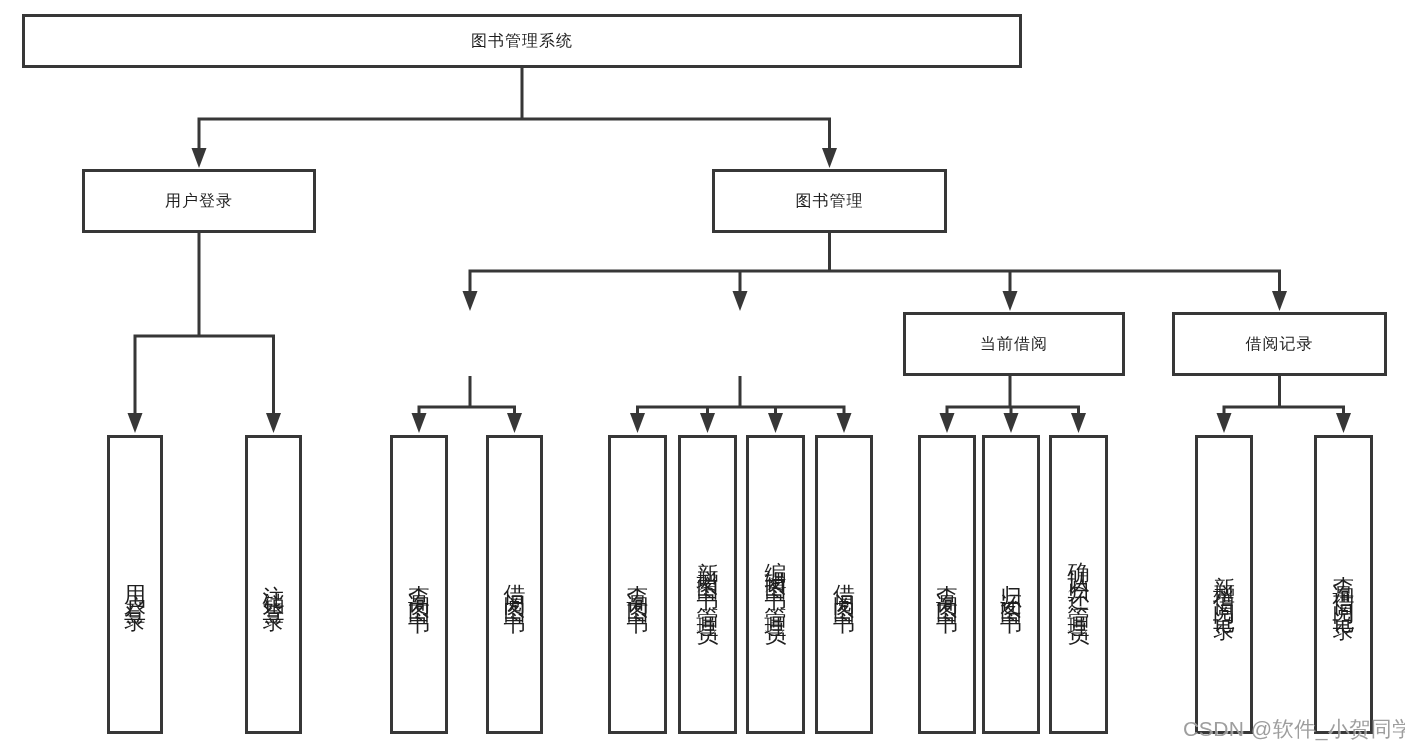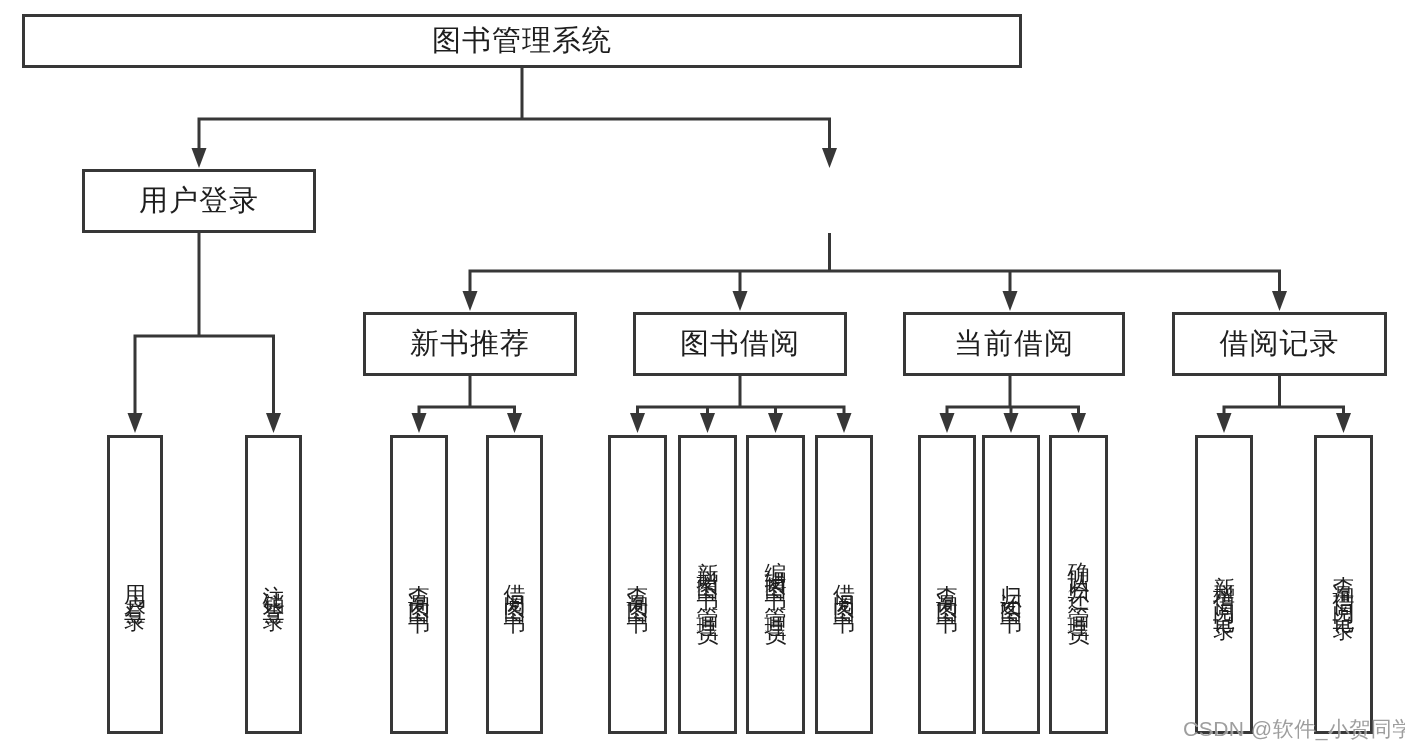--- a/index.html
+++ b/index.html
@@ -20,21 +20,21 @@
     position: absolute;
     box-sizing: border-box;
     border: 3px solid #373737;
     background: #ffffff;
     display: flex;
     align-items: center;
     justify-content: center;
     color: #1e1e1e;
   }
   .node.h .lbl {
-    font-size: 29px;
+    font-size: 16px;
     letter-spacing: 1px;
     white-space: nowrap;
     color: #1e1e1e;
   }
   .node.v .lbl {
     writing-mode: vertical-rl;
     text-orientation: mixed;
     font-size: 22px;
     letter-spacing: 9px;
     line-height: 1;
@@ -97,27 +97,24 @@
     </g>
   </svg>
 
   <div class="node h" style="left:22px; top:14px; width:1000px; height:54px;">
     <span class="lbl">图书管理系统</span>
   </div>
 
   <div class="node h" style="left:82px; top:169px; width:234px; height:64px;">
     <span class="lbl">用户登录</span>
   </div>
+  <div class="node h" style="left:712px; top:169px; width:235px; height:64px;">
+    <span class="lbl">图书管理</span>
+  </div>
 
-  <div class="node h" style="left:363px; top:312px; width:214px; height:64px;">
-    <span class="lbl">新书推荐</span>
-  </div>
-  <div class="node h" style="left:633px; top:312px; width:214px; height:64px;">
-    <span class="lbl">图书借阅</span>
-  </div>
   <div class="node h" style="left:903px; top:312px; width:222px; height:64px;">
     <span class="lbl">当前借阅</span>
   </div>
   <div class="node h" style="left:1172px; top:312px; width:215px; height:64px;">
     <span class="lbl">借阅记录</span>
   </div>
 
   <div class="node v" style="left:107px; top:435px; width:56px; height:299px;">
     <span class="lbl">用户登录</span>
   </div>

